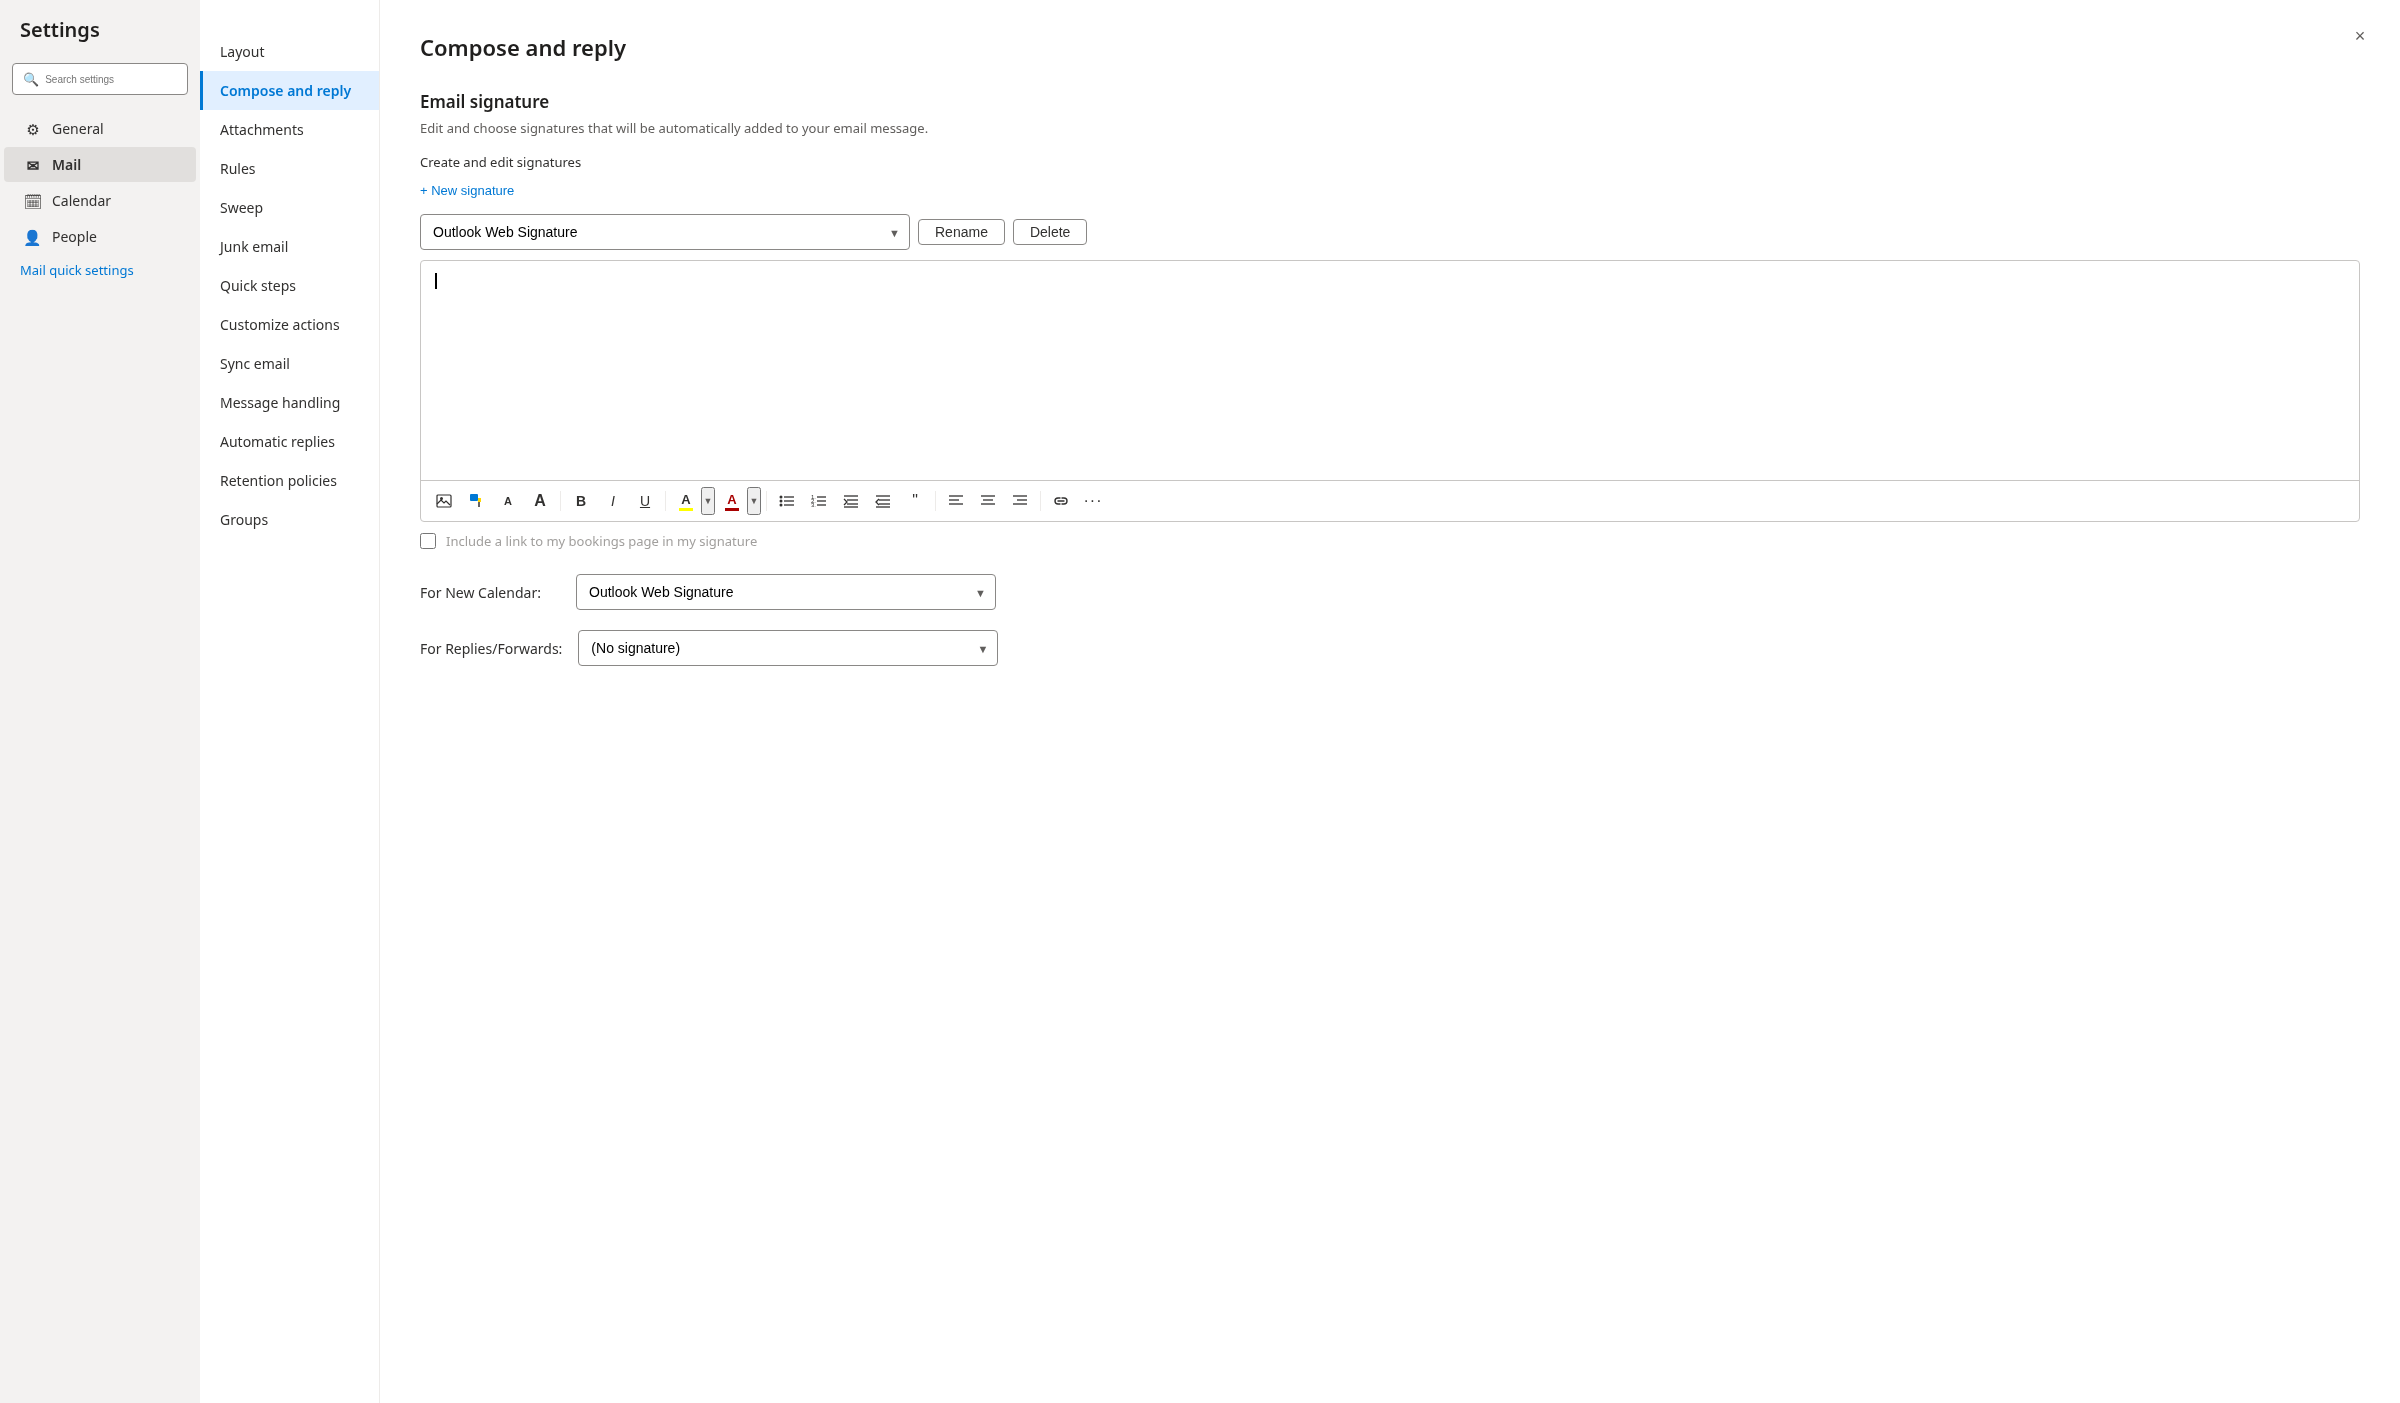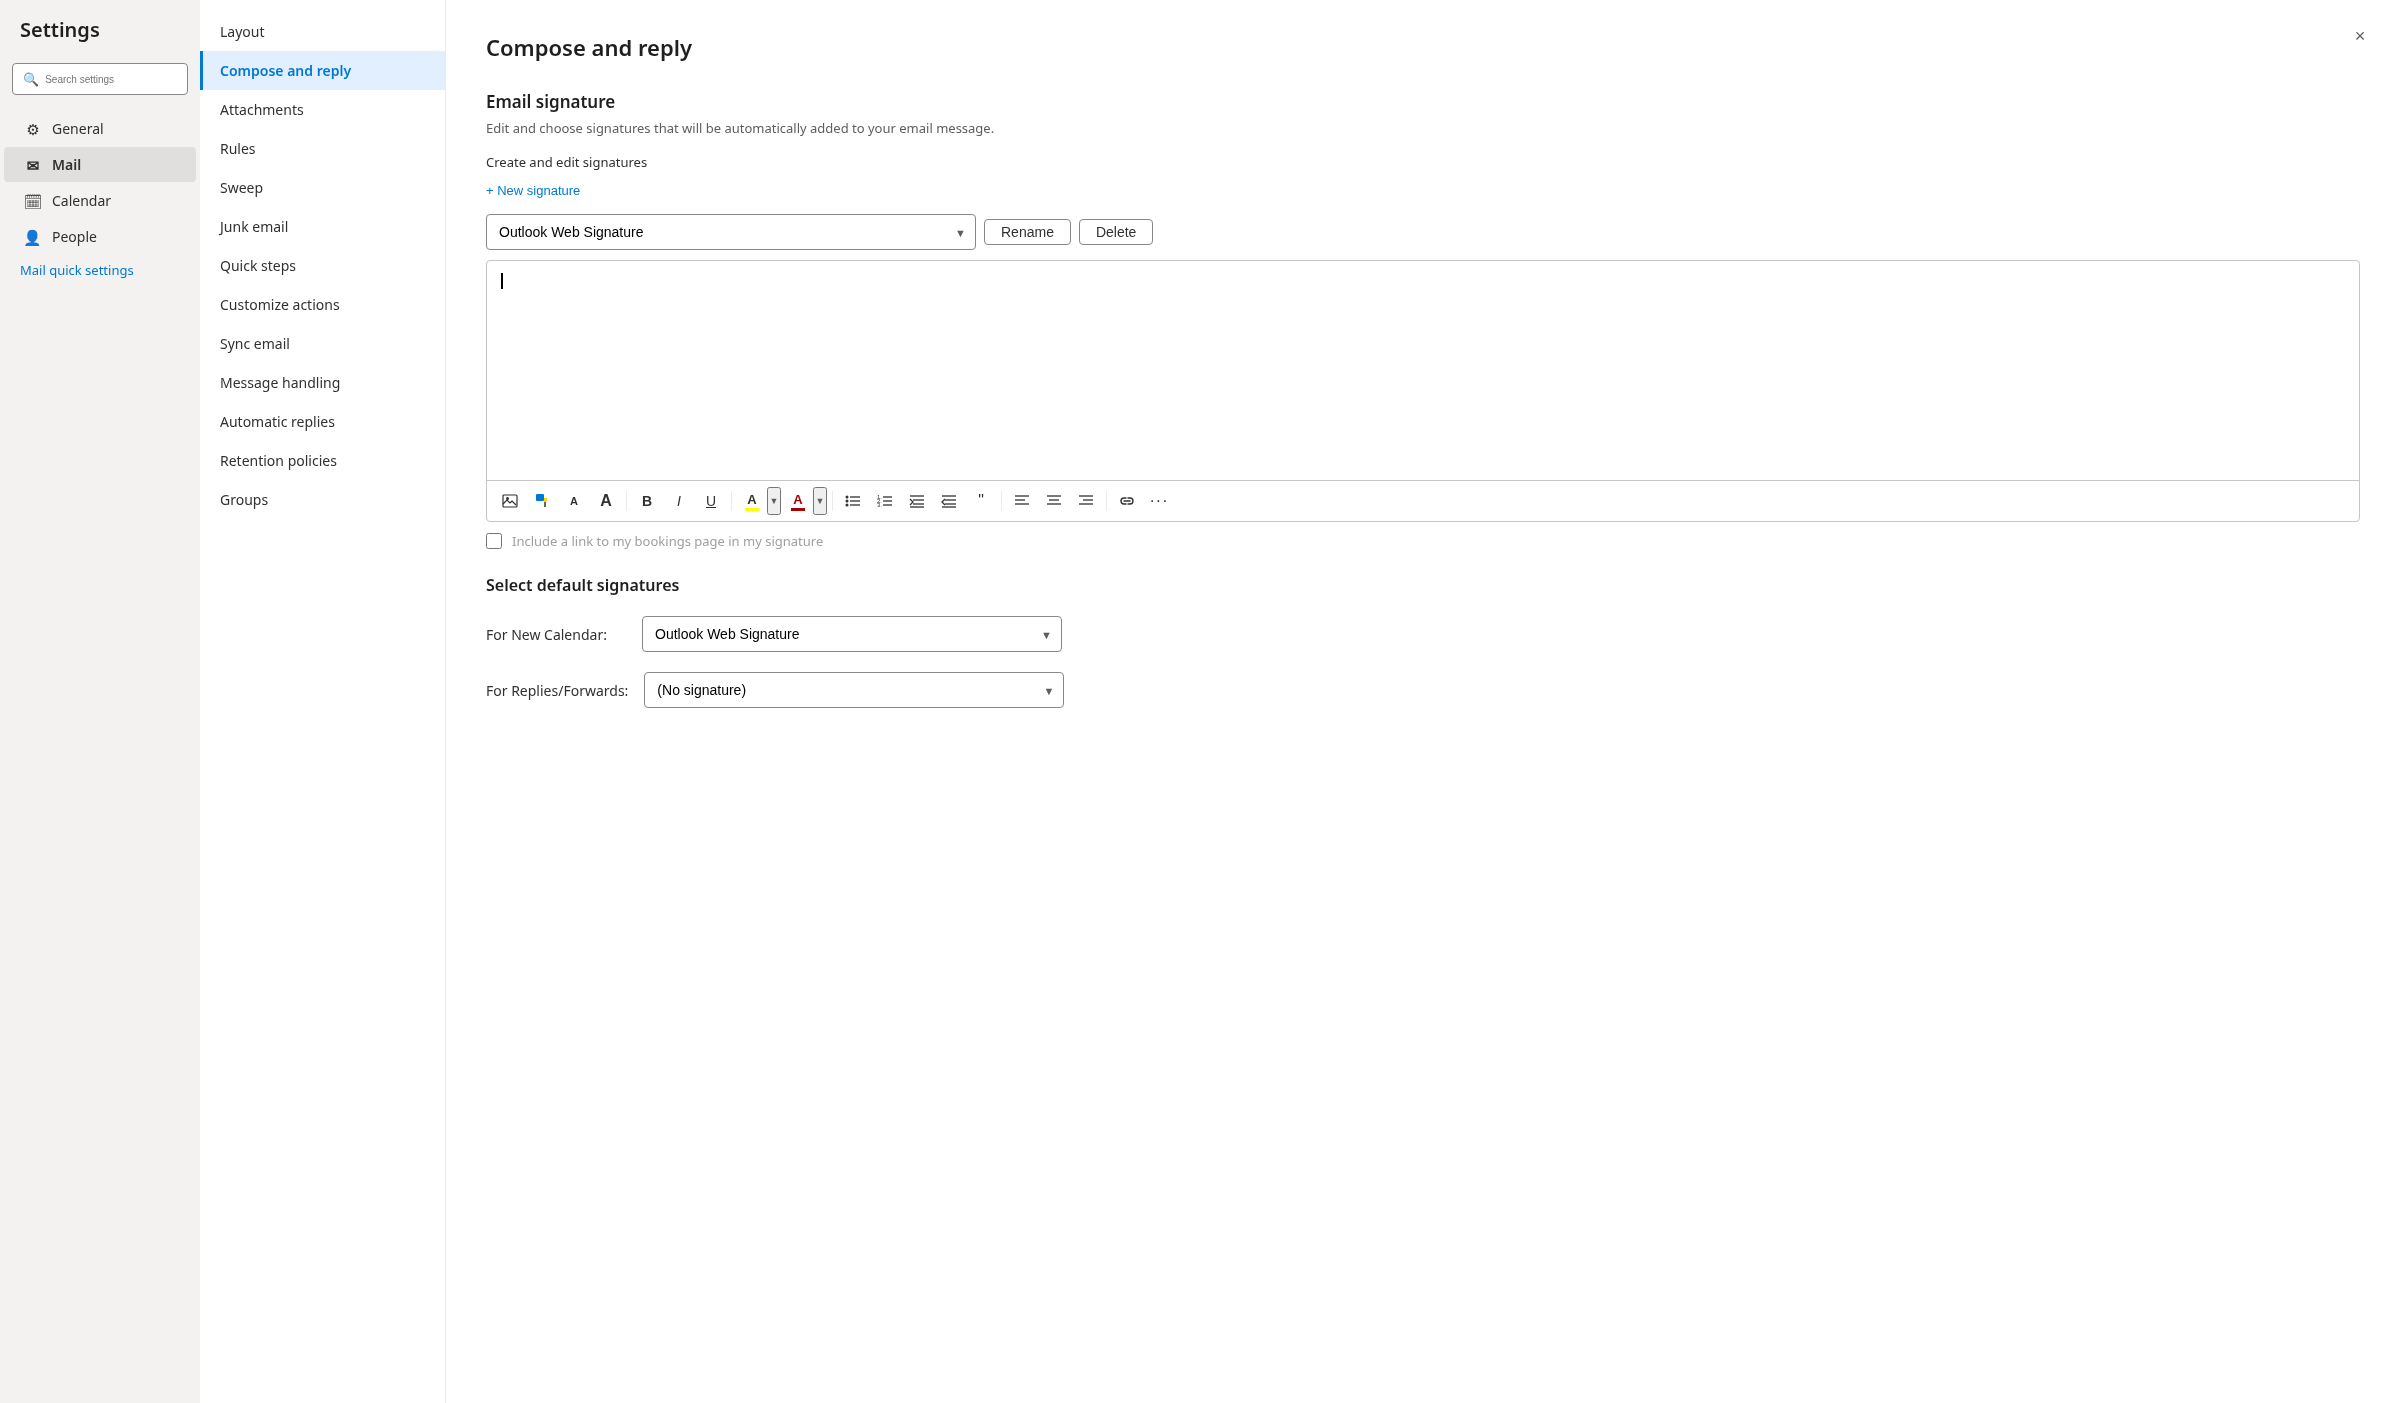--- a/index.html
+++ b/index.html
@@ -90,24 +90,24 @@
     .view-quick-settings {
       padding: 8px 20px;
       color: #0078d4;
       cursor: pointer;
       font-size: 13px;
       text-decoration: none;
     }
 
     
     .mid-nav {
-      width: 246px;
+      width: 180px;
       background: #fff;
       border-right: 1px solid #edebe9;
-      padding: 12px 0;
+      padding: 32px 0;
       flex-shrink: 0;
     }
 
     .mid-nav-item {
       padding: 10px 20px;
       cursor: pointer;
       font-size: 14px;
       color: #323130;
     }
 
@@ -588,21 +588,20 @@
           <button class="toolbar-btn" title="More options" style="font-size:16px; letter-spacing:1px;">···</button>
         </div>
       </div>
 
       <div class="checkbox-row">
         <input type="checkbox" id="bookings-cb" style="">
         <label class="checkbox-label" for="bookings-cb">Include a link to my bookings page in my signature</label>
       </div>
 
       <div class="default-sig-section">
-        <h3 class="default-sig-title">Select default signatures</h3>
 
         <div class="sig-row">
           <span class="sig-row-label">For New Calendar:</span>
           <div class="sig-row-dropdown">
             <select>
               <option>Outlook Web Signature</option>
               <option>(No signature)</option>
             </select>
             <span class="dropdown-arrow">▼</span>
           </div>

